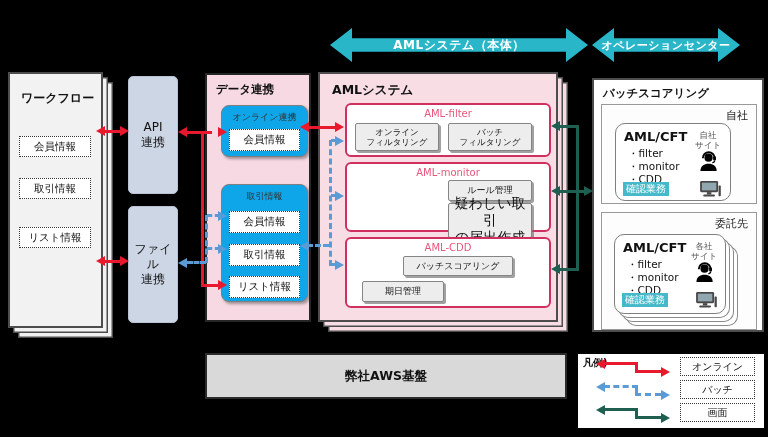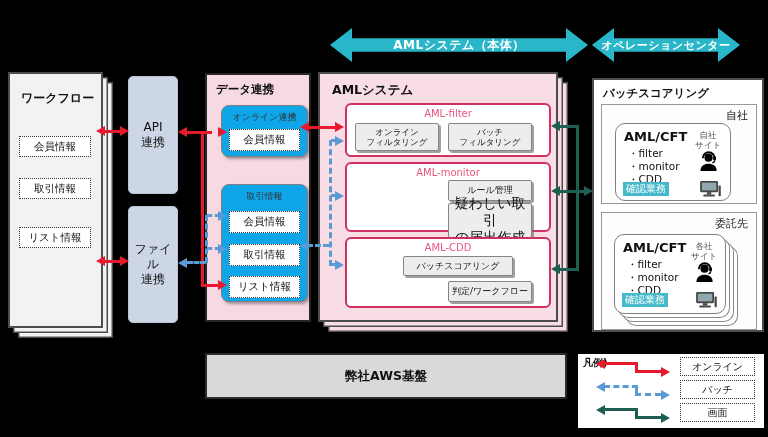--- a/index.html
+++ b/index.html
@@ -118,21 +118,21 @@
     <div class="module" style="left:25px;top:88px;width:206px;height:70px;">
       <div class="mtitle">AML-monitor</div>
       <div class="mitem" style="left:101px;top:16px;width:84px;height:21px;">ルール管理</div>
       <div class="mitem pre" style="left:101px;top:39px;width:84px;height:35px;font-size:14px;">疑わしい取引
 の届出作成</div>
     </div>
 
     <div class="module" style="left:25px;top:163px;width:206px;height:71px;">
       <div class="mtitle">AML-CDD</div>
       <div class="mitem" style="left:56px;top:17px;width:110px;height:20px;">バッチスコアリング</div>
-      <div class="mitem" style="left:101px;top:42px;width:84px;height:21px;">判定/ワークフロー</div>
+      <div class="mitem" style="left:15px;top:42px;width:82px;height:21px;">期日管理</div>
     </div>
   </div>
 
   <div class="panel" style="left:592px;top:78px;width:172px;height:254px;background:#fff;">
     <div class="ptitle" style="left:9px;top:6px;font-size:11.5px;">バッチスコアリング</div>
 
     <div class="opsgroup" style="left:7px;top:24px;width:156px;height:100px;">
       <div class="opslabel">自社</div>
       <div class="card" style="left:13px;top:18px;width:116px;height:78px;">
         <div class="card-title">AML/CFT</div>

